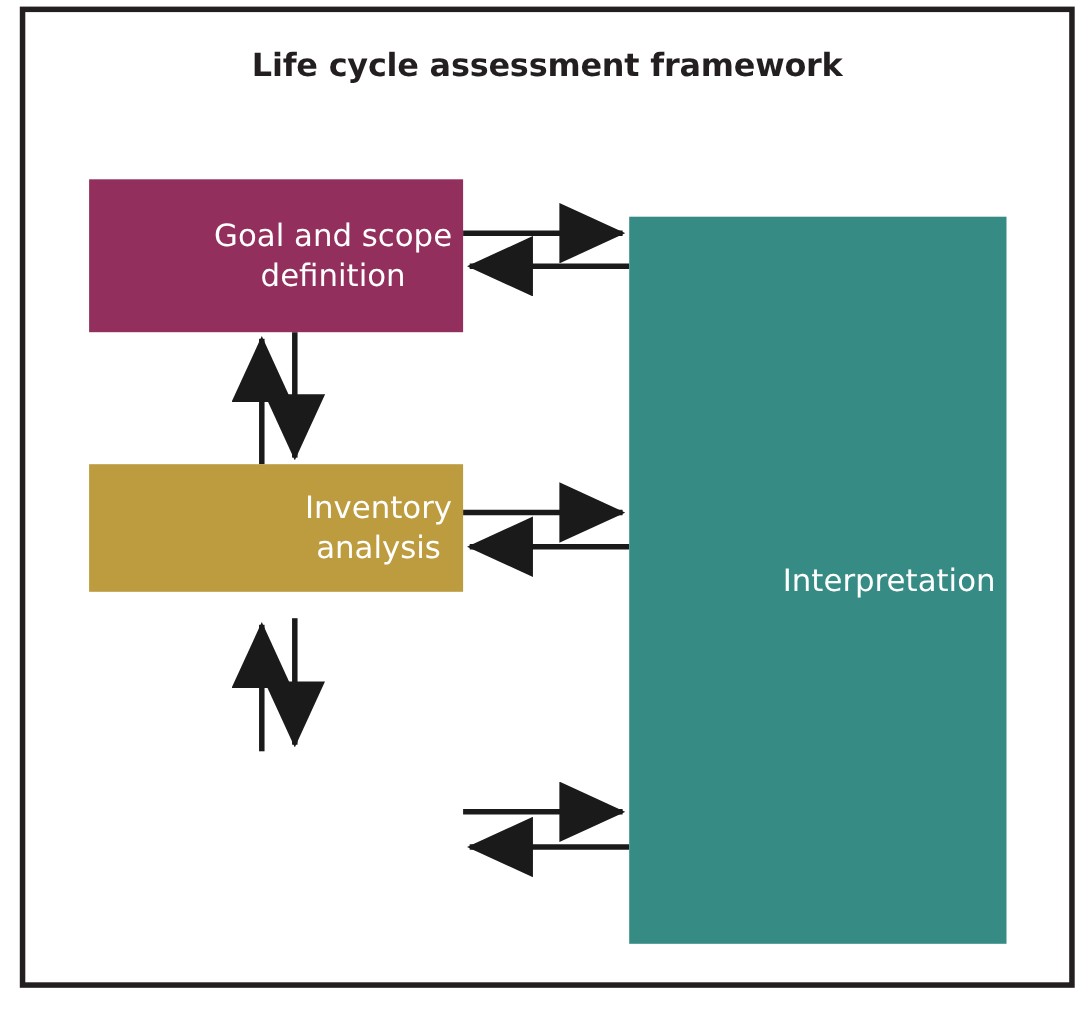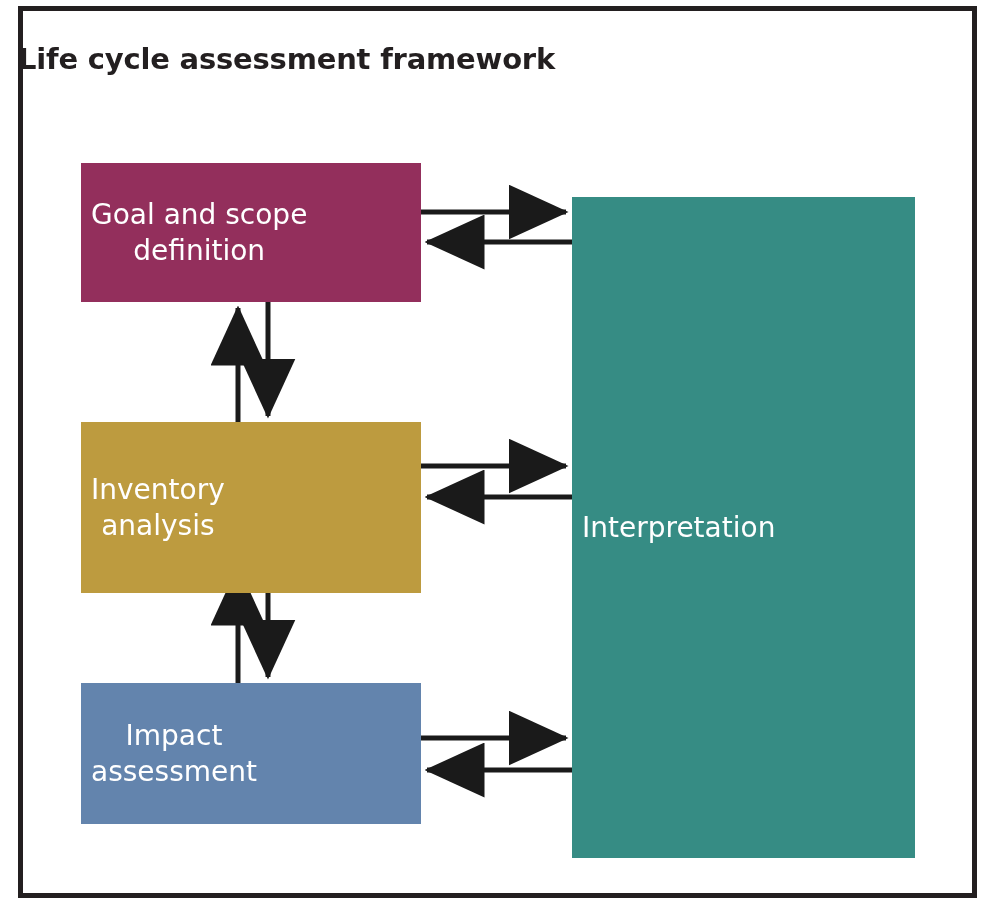--- a/index.html
+++ b/index.html
@@ -27,50 +27,50 @@
     height: 892px;
     box-sizing: border-box;
     border: 5px solid #231f20;
     background: #ffffff;
   }
   .diagram-title {
     position: absolute;
     left: 18px;
     top: 42px;
     width: 959px;
-    text-align: left;
+    text-align: center;
     font-size: 29px;
     font-weight: bold;
     color: #231f20;
     letter-spacing: -0.2px;
     font-family: "DejaVu Sans", "Liberation Sans", sans-serif;
   }
   .node {
     position: absolute;
     box-sizing: border-box;
     display: flex;
     align-items: center;
-    justify-content: flex-start;
+    justify-content: flex-end;
     text-align: center;
     color: #ffffff;
     font-size: 28px;
     line-height: 1.28;
     font-weight: normal;
     font-family: "DejaVu Sans", "Liberation Sans", sans-serif;
   }
   .node-label {
     display: block;
     white-space: pre-line;
     padding: 0 10px;
   }
   #node-goal {
     left: 81px;  top: 163px;  width: 340px; height: 139px;
   }
   #node-inventory {
-    left: 81px;  top: 422px;  width: 340px; height: 171px;
+    left: 81px;  top: 422px;  width: 340px; height: 116px;
   }
   #node-impact {
     left: 81px;  top: 683px;  width: 340px; height: 141px;
   }
   #node-interpretation {
     left: 572px; top: 163px;  width: 343px; height: 661px; margin-top: 34px;
   }
   svg.arrows {
     position: absolute;
     left: 0; top: 0;
@@ -124,22 +124,18 @@
   <div class="node" id="node-goal" style="background:#932f5c">
     <span class="node-label">Goal and scope
 definition</span>
   </div>
 
   <div class="node" id="node-inventory" style="background:#bd9b3f">
     <span class="node-label">Inventory
 analysis</span>
   </div>
 
-  <div class="node" id="node-impact" style="background:#6384ad">
-    <span class="node-label">Impact
-assessment</span>
-  </div>
 
   <div class="node" id="node-interpretation" style="background:#368c84">
     <span class="node-label">Interpretation</span>
   </div>
 
 </div>
 
 </body></html>

